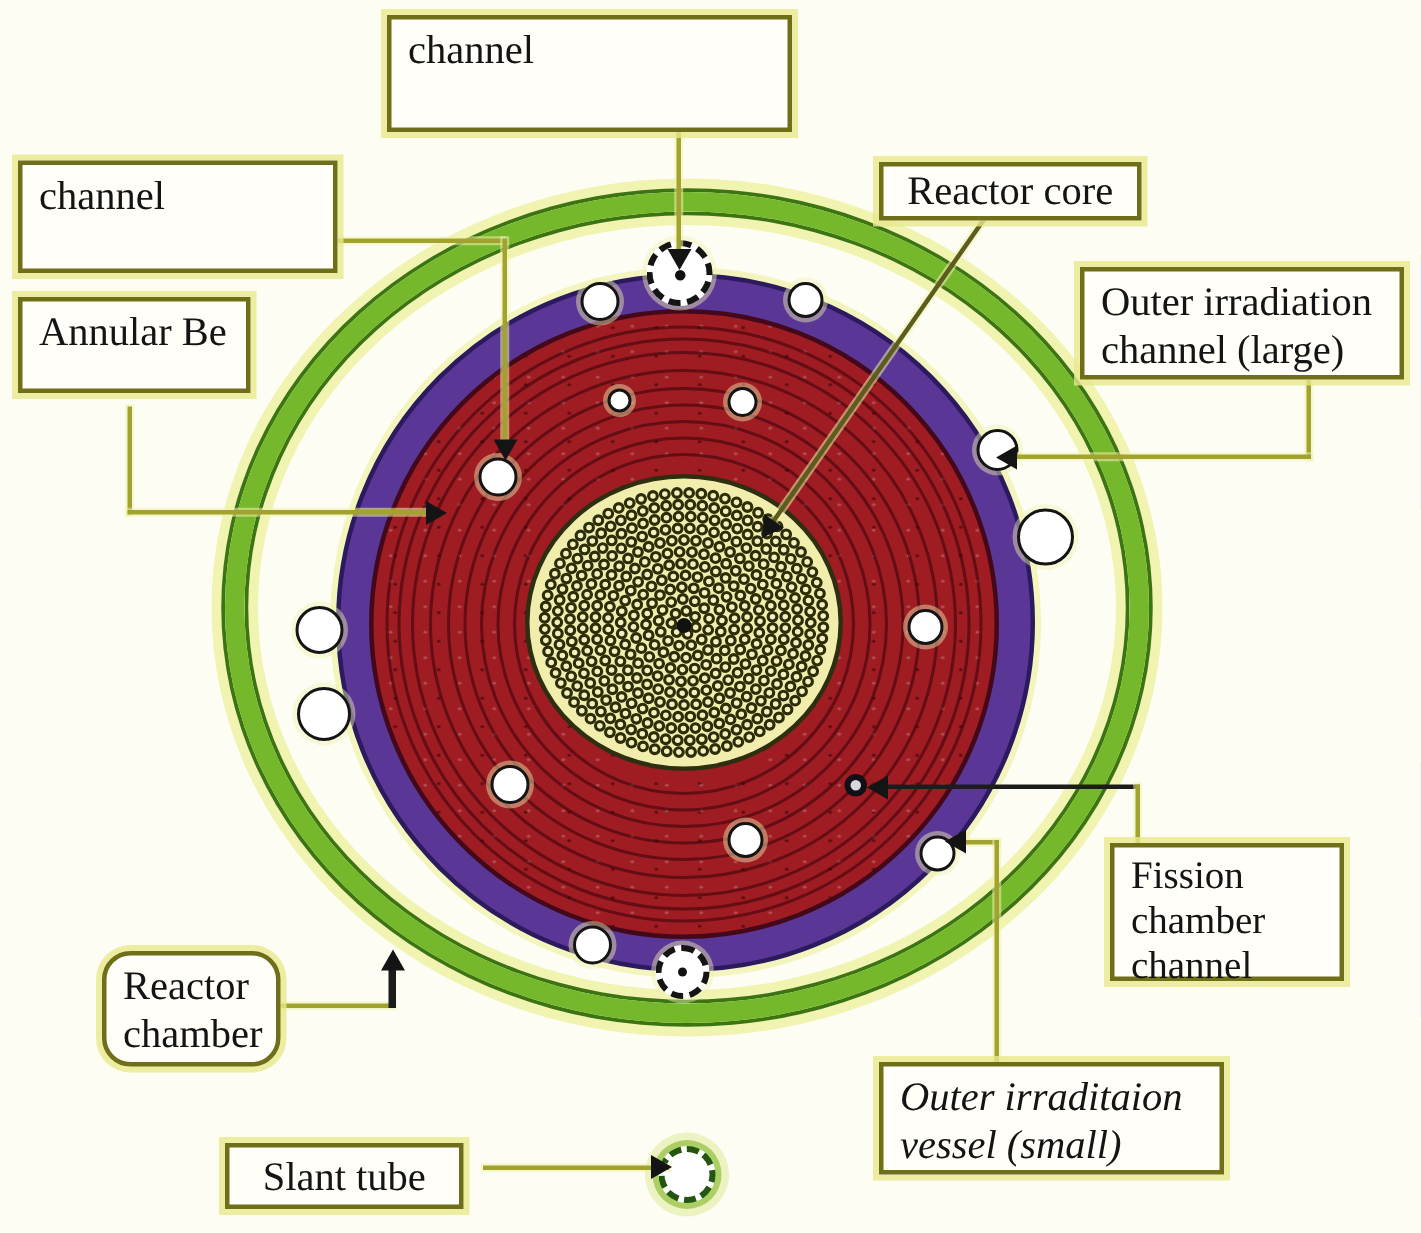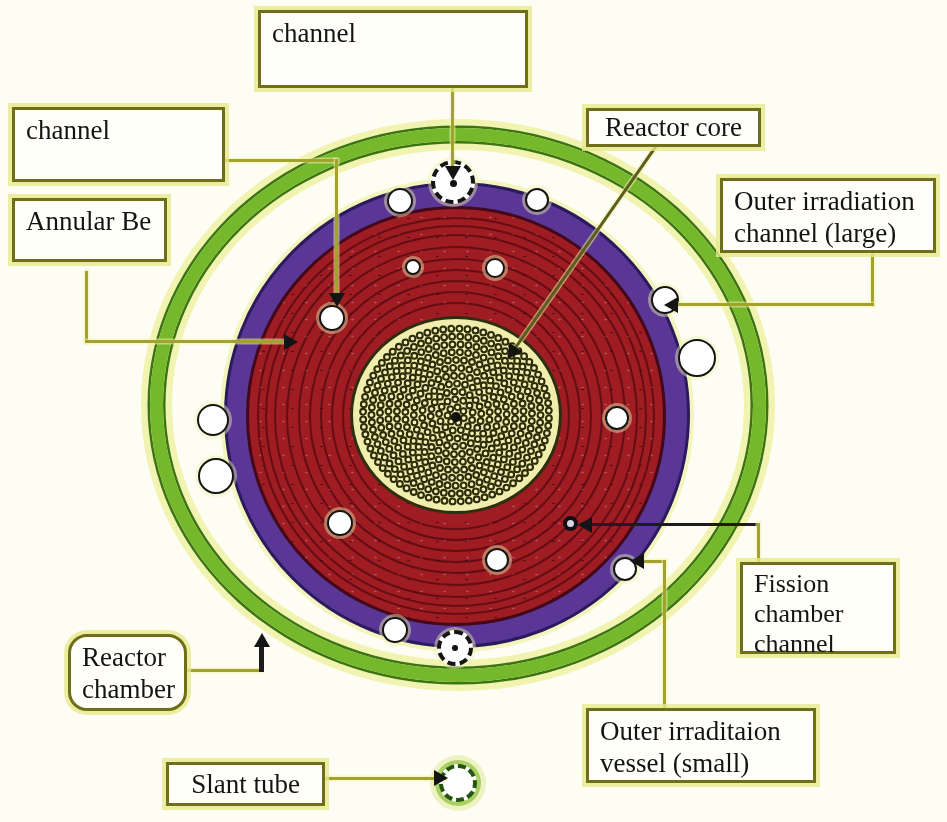--- a/index.html
+++ b/index.html
@@ -598,22 +598,22 @@
     <div>Fission</div>
     <div>chamber</div>
     <div>channel</div>
   </div>
 
   <div class="lbl" style="left:68px;top:634px;width:119px;height:77px;border-radius:19px;">
     <div>Reactor</div>
     <div>chamber</div>
   </div>
 
-  <div class="lbl" style="left:586px;top:708px;width:230px;height:75px;">
+  <div class="lbl" style="left:586px;top:708px;width:230px;height:75px;font-style:italic;">
     <div>Outer irraditaion</div>
     <div>vessel (small)</div>
   </div>
 
-  <div class="lbl center" style="left:166px;top:762px;width:159px;height:44px;">
+  <div class="lbl center" style="left:150px;top:762px;width:159px;height:44px;">
     <div>Slant tube</div>
   </div>
 
 </div>
 
 </body></html>

